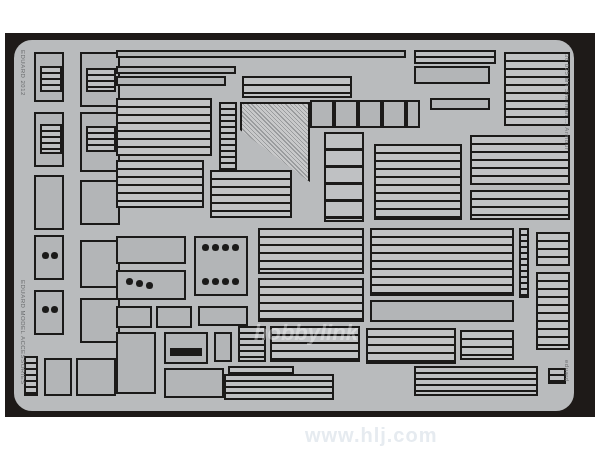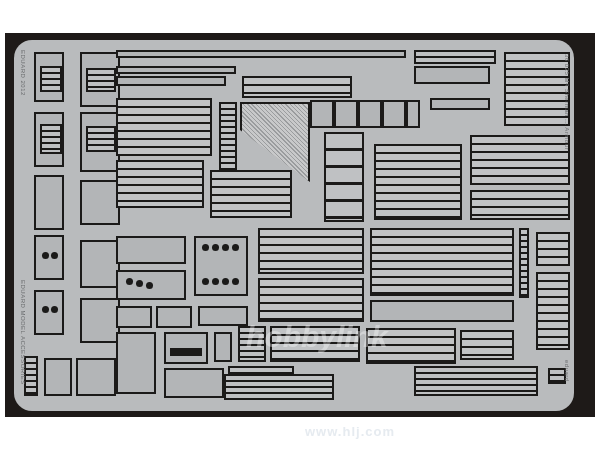--- a/index.html
+++ b/index.html
@@ -6,21 +6,21 @@
   body{width:600px;height:450px;position:relative;overflow:hidden;font-family:"Liberation Sans",sans-serif;}
   .frame{position:absolute;left:5px;top:33px;width:590px;height:384px;background:#1e1a18;}
   .fret{position:absolute;left:14px;top:40px;width:560px;height:371px;background:#b9bbbd;border-radius:18px 18px 18px 18px;overflow:hidden;}
   .part{position:absolute;background:#b3b5b7;border:2px solid #1b1a19;box-sizing:border-box;}
   .stripes{background:repeating-linear-gradient(180deg,#c1c3c5 0 6px,#1b1a19 6px 8px);}
   .hstripes{background:repeating-linear-gradient(180deg,#bfc1c3 0 4px,#1b1a19 4px 6px);}
   .mesh{background:repeating-linear-gradient(45deg,#9a9c9e 0 1px,#c8c9ca 1px 3px),#aaa;}
   .dark{background:#1b1a19;}
   .vlabel{position:absolute;font-size:6px;color:#6c6e70;writing-mode:vertical-rl;letter-spacing:0.5px;white-space:nowrap;}
   .wm{position:absolute;color:rgba(255,255,255,0.35);font-weight:bold;font-style:italic;}
-  .url{position:absolute;left:305px;top:424px;font-size:13px;font-weight:bold;color:#e6ebf0;letter-spacing:1px;}
+  .url{position:absolute;left:305px;top:424px;font-size:20px;font-weight:bold;color:#e6ebf0;letter-spacing:1px;}
   .hole{position:absolute;width:7px;height:7px;border-radius:50%;background:#1b1a19;}
 </style>
 </head>
 <body>
 
 <div class="frame"></div>
 
 <div class="fret">
 
   <div class="part" style="left:20px;top:12px;width:30px;height:50px;"></div>
@@ -115,16 +115,16 @@
 
   <div class="part stripes" style="left:352px;top:288px;width:90px;height:36px;"></div>
   <div class="part stripes" style="left:446px;top:290px;width:54px;height:30px;"></div>
   <div class="part hstripes" style="left:210px;top:334px;width:110px;height:26px;"></div>
   <div class="part hstripes" style="left:400px;top:326px;width:124px;height:30px;"></div>
   <div class="part hstripes" style="left:534px;top:328px;width:18px;height:16px;"></div>
 
   <div class="vlabel" style="right:4px;top:14px;">36 025  M4 Sherman ... Armour</div>
   <div class="vlabel" style="right:4px;top:320px;">eduard</div>
 
-  <div class="wm" style="left:232px;top:280px;font-size:30px;">hobbylink</div>
+  <div class="wm" style="left:240px;top:280px;font-size:22px;">hobbylink</div>
 </div>
 
 <div class="url">www.hlj.com</div>
 
 </body></html>

